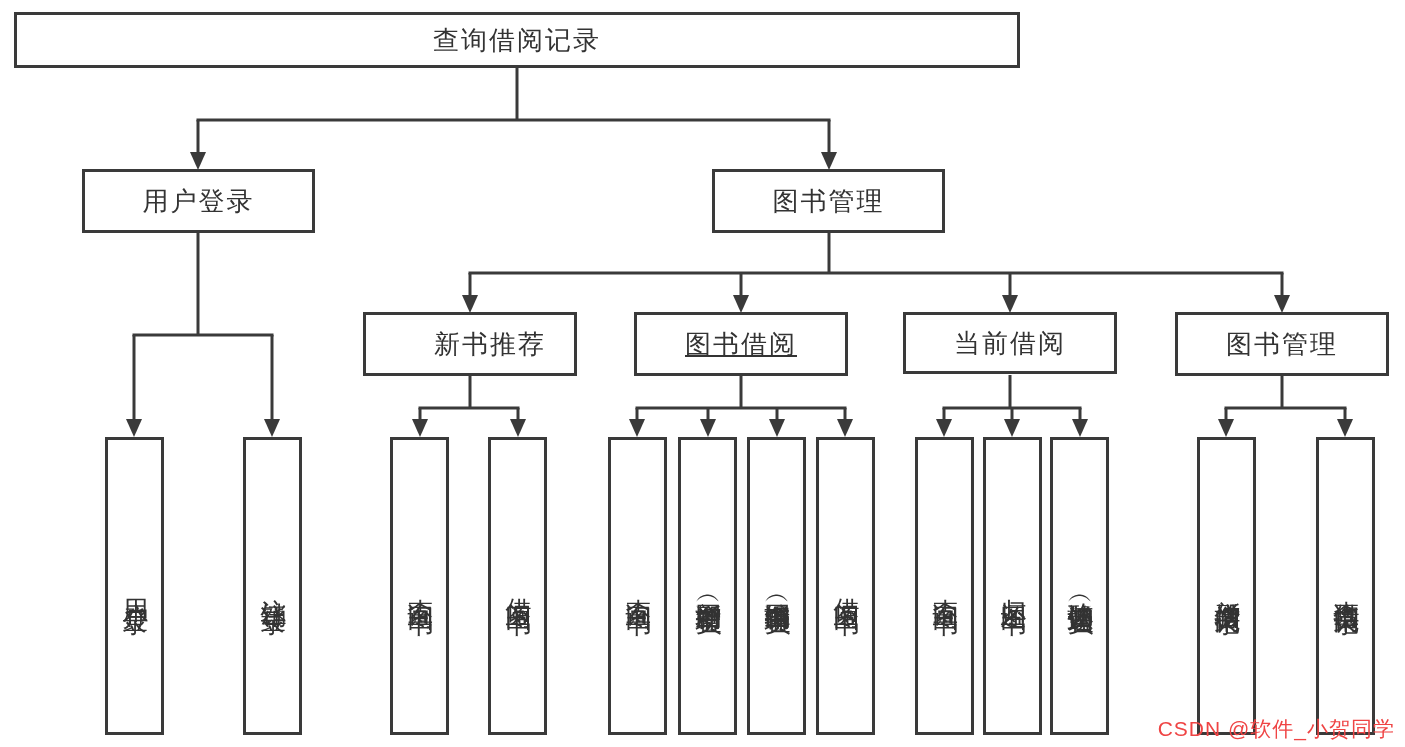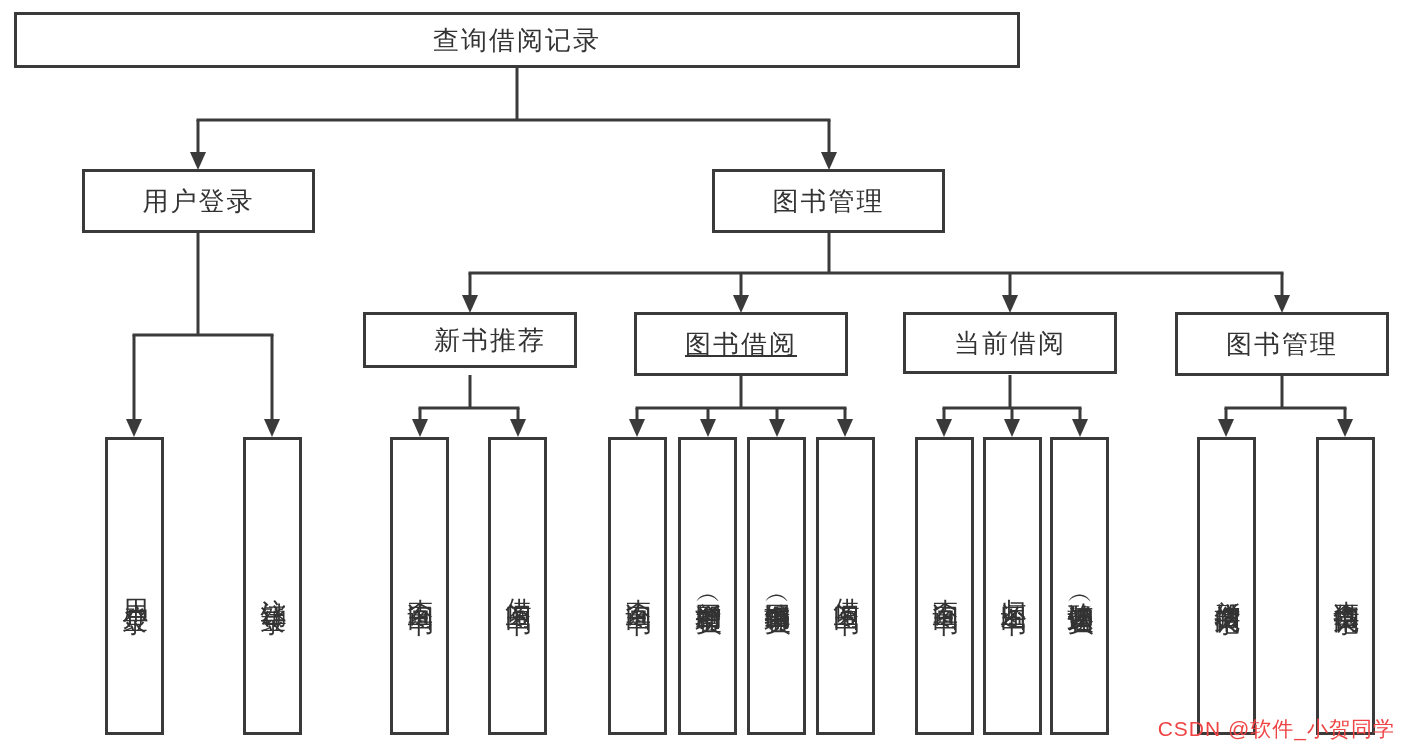--- a/index.html
+++ b/index.html
@@ -131,21 +131,21 @@
       <polygon points="1218,419 1234,419 1226,437"></polygon>
       <polygon points="1337,419 1353,419 1345,437"></polygon>
     </g>
   </svg>
 
   <div class="hnode" style="left:14px; top:12px; width:1006px; height:56px;">查询借阅记录</div>
 
   <div class="hnode" style="left:82px; top:169px; width:233px; height:64px;">用户登录</div>
   <div class="hnode" style="left:712px; top:169px; width:233px; height:64px;">图书管理</div>
 
-  <div class="hnode" style="left:363px; top:312px; width:214px; height:56px;padding-left:40px;">新书推荐</div>
+  <div class="hnode" style="left:363px; top:312px; width:214px; height:64px;padding-left:40px;">新书推荐</div>
   <div class="hnode" style="left:634px; top:312px; width:214px; height:64px;text-decoration:underline;">图书借阅</div>
   <div class="hnode" style="left:903px; top:312px; width:214px; height:62px;">当前借阅</div>
   <div class="hnode" style="left:1175px; top:312px; width:214px; height:64px;">图书管理</div>
 
   <div class="vnode" style="left:105px;">用户登录</div>
   <div class="vnode" style="left:243px;">注销登录</div>
 
   <div class="vnode" style="left:390px;">查询图书</div>
   <div class="vnode" style="left:488px;">借阅图书</div>
 

